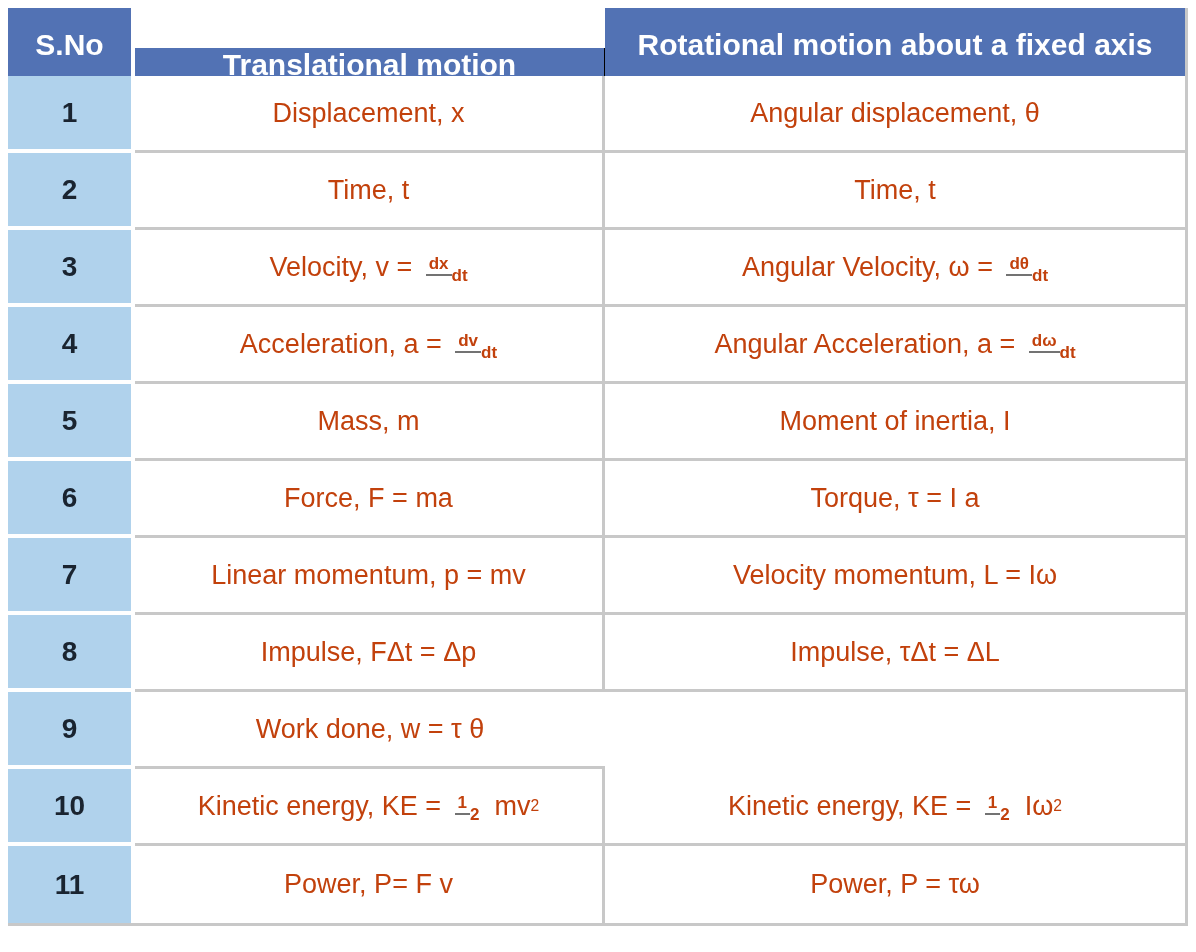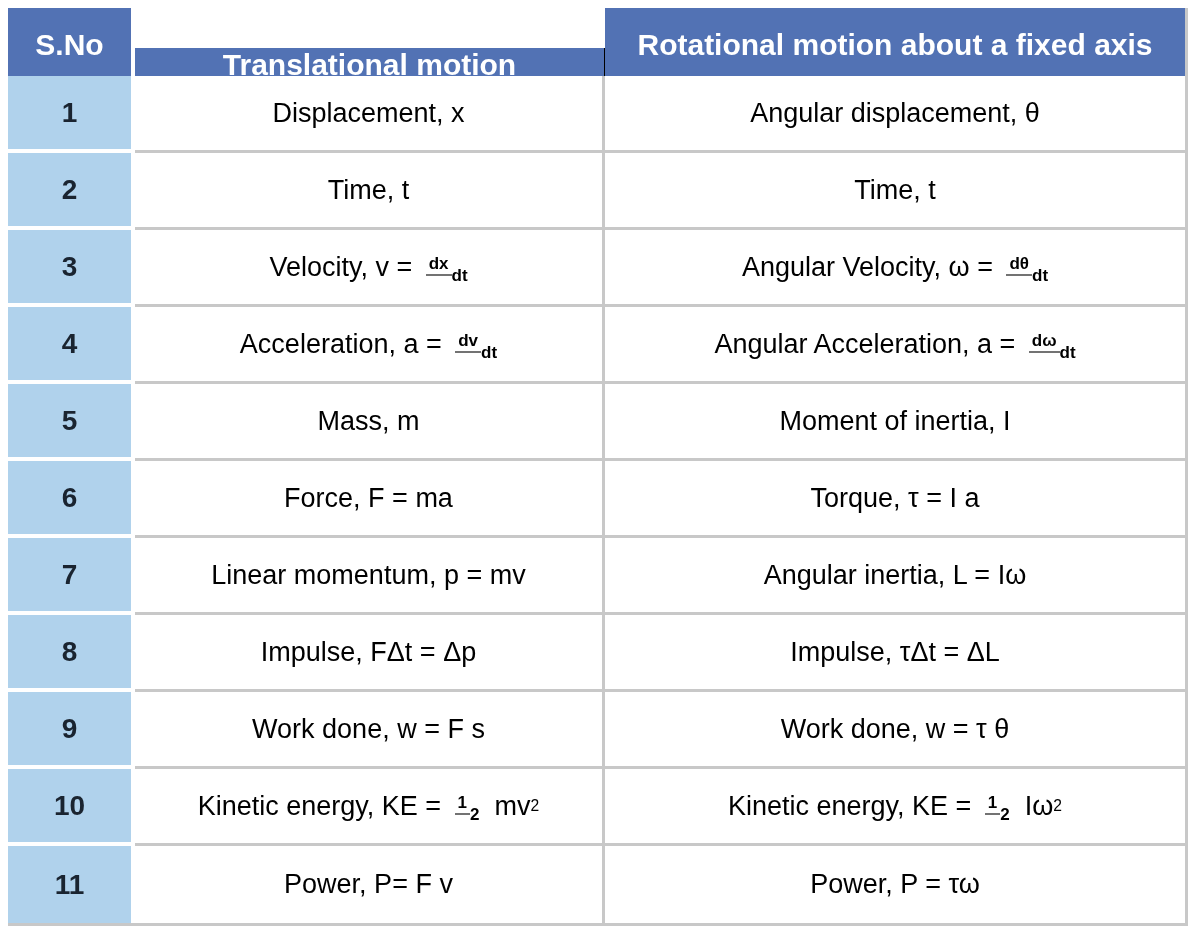--- a/index.html
+++ b/index.html
@@ -46,21 +46,21 @@
     display: flex;
     align-items: center;
     justify-content: center;
     border-right: 4px solid #ffffff;
     border-bottom: 4px solid #ffffff;
   }
 
   
   .td {
     background: #ffffff;
-    color: #000000;
+    color: #c2410c;
     font-size: 27px;
     display: flex;
     align-items: center;
     justify-content: center;
     border-bottom: 3px solid #c8c8c8;
     white-space: pre;
   }
   .td.c2 { border-right: 3px solid #c8c8c8; }
   .trow:last-child .td, .trow:last-child .td-no { border-bottom: none; }
 
@@ -123,32 +123,31 @@
 
   <div class="trow">
     <div class="td-no">6</div>
     <div class="td c2"><span class="t1">Force, F = ma</span></div>
     <div class="td c3"><span class="t1">Torque, τ = I a</span></div>
   </div>
 
   <div class="trow">
     <div class="td-no">7</div>
     <div class="td c2"><span class="t1">Linear momentum, p = mv</span></div>
-    <div class="td c3"><span class="t1">Angular inertia, L = Iω</span></div>
+    <div class="td c3"><span class="t1">Velocity momentum, L = Iω</span></div>
   </div>
 
   <div class="trow">
     <div class="td-no">8</div>
     <div class="td c2"><span class="t1">Impulse, FΔt = Δp</span></div>
     <div class="td c3"><span class="t1">Impulse, τΔt = ΔL</span></div>
   </div>
 
   <div class="trow">
     <div class="td-no">9</div>
-    <div class="td c2"><span class="t1">Work done, w = F s</span></div>
     <div class="td c3"><span class="t1">Work done, w = τ θ</span></div>
   </div>
 
   <div class="trow">
     <div class="td-no">10</div>
     <div class="td c2"><span class="t1">Kinetic energy, KE = </span><span class="frac"><span class="num">1</span><span class="den">2</span></span><span class="t2">  mv</span><sup>2</sup></div>
     <div class="td c3"><span class="t1">Kinetic energy, KE = </span><span class="frac"><span class="num">1</span><span class="den">2</span></span><span class="t2">  Iω</span><sup>2</sup></div>
   </div>
 
   <div class="trow">

